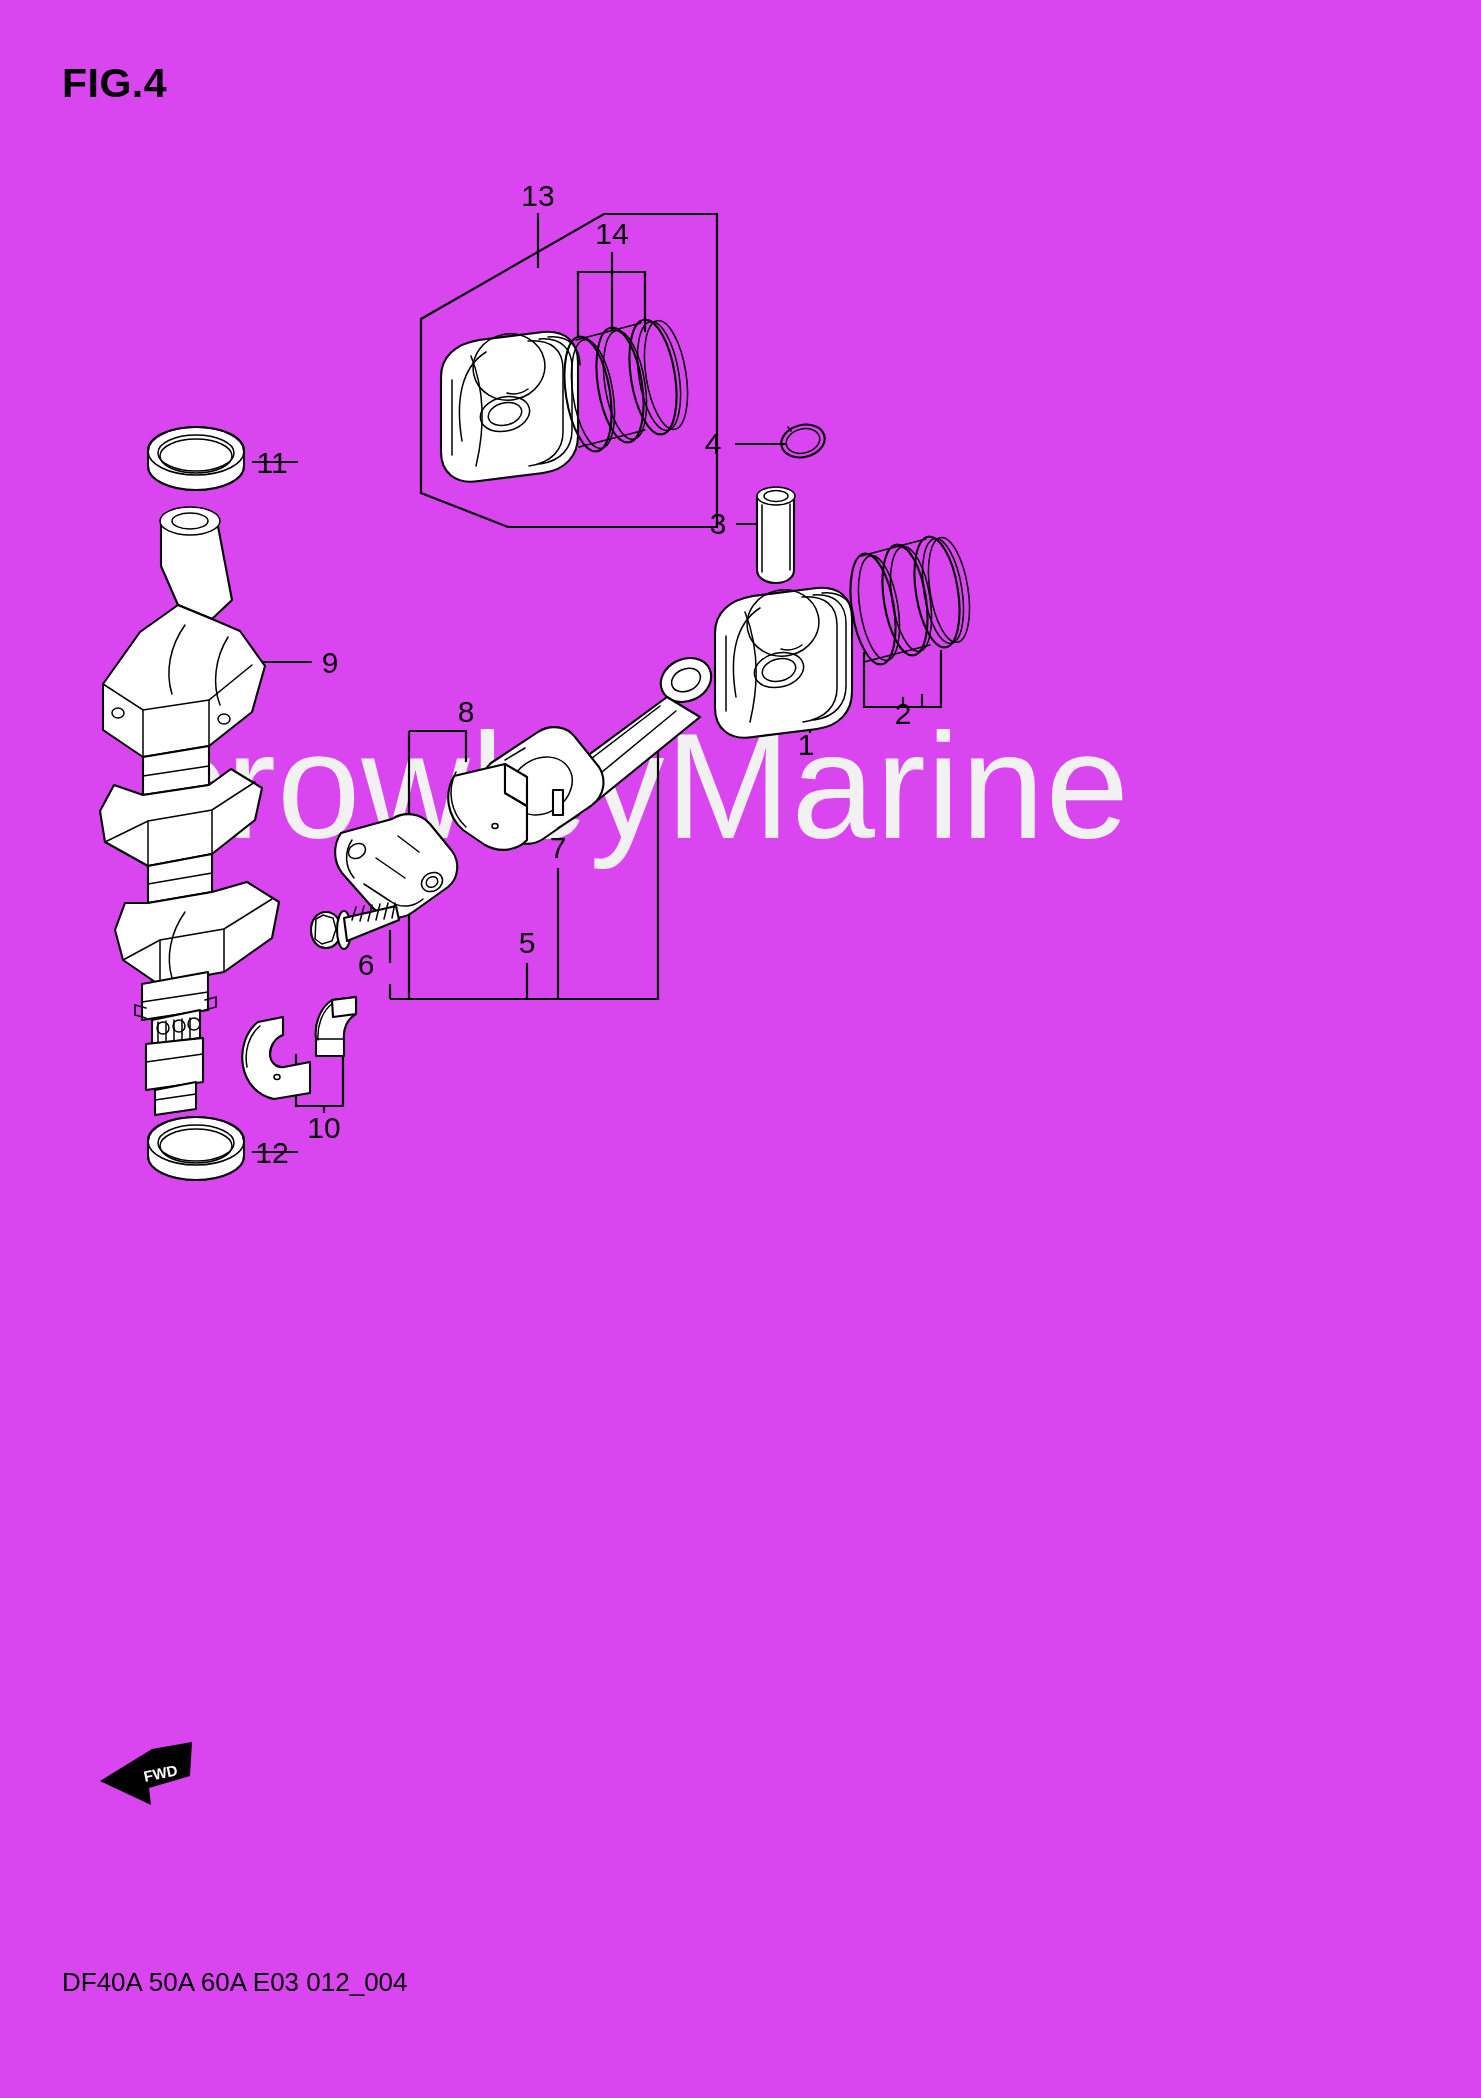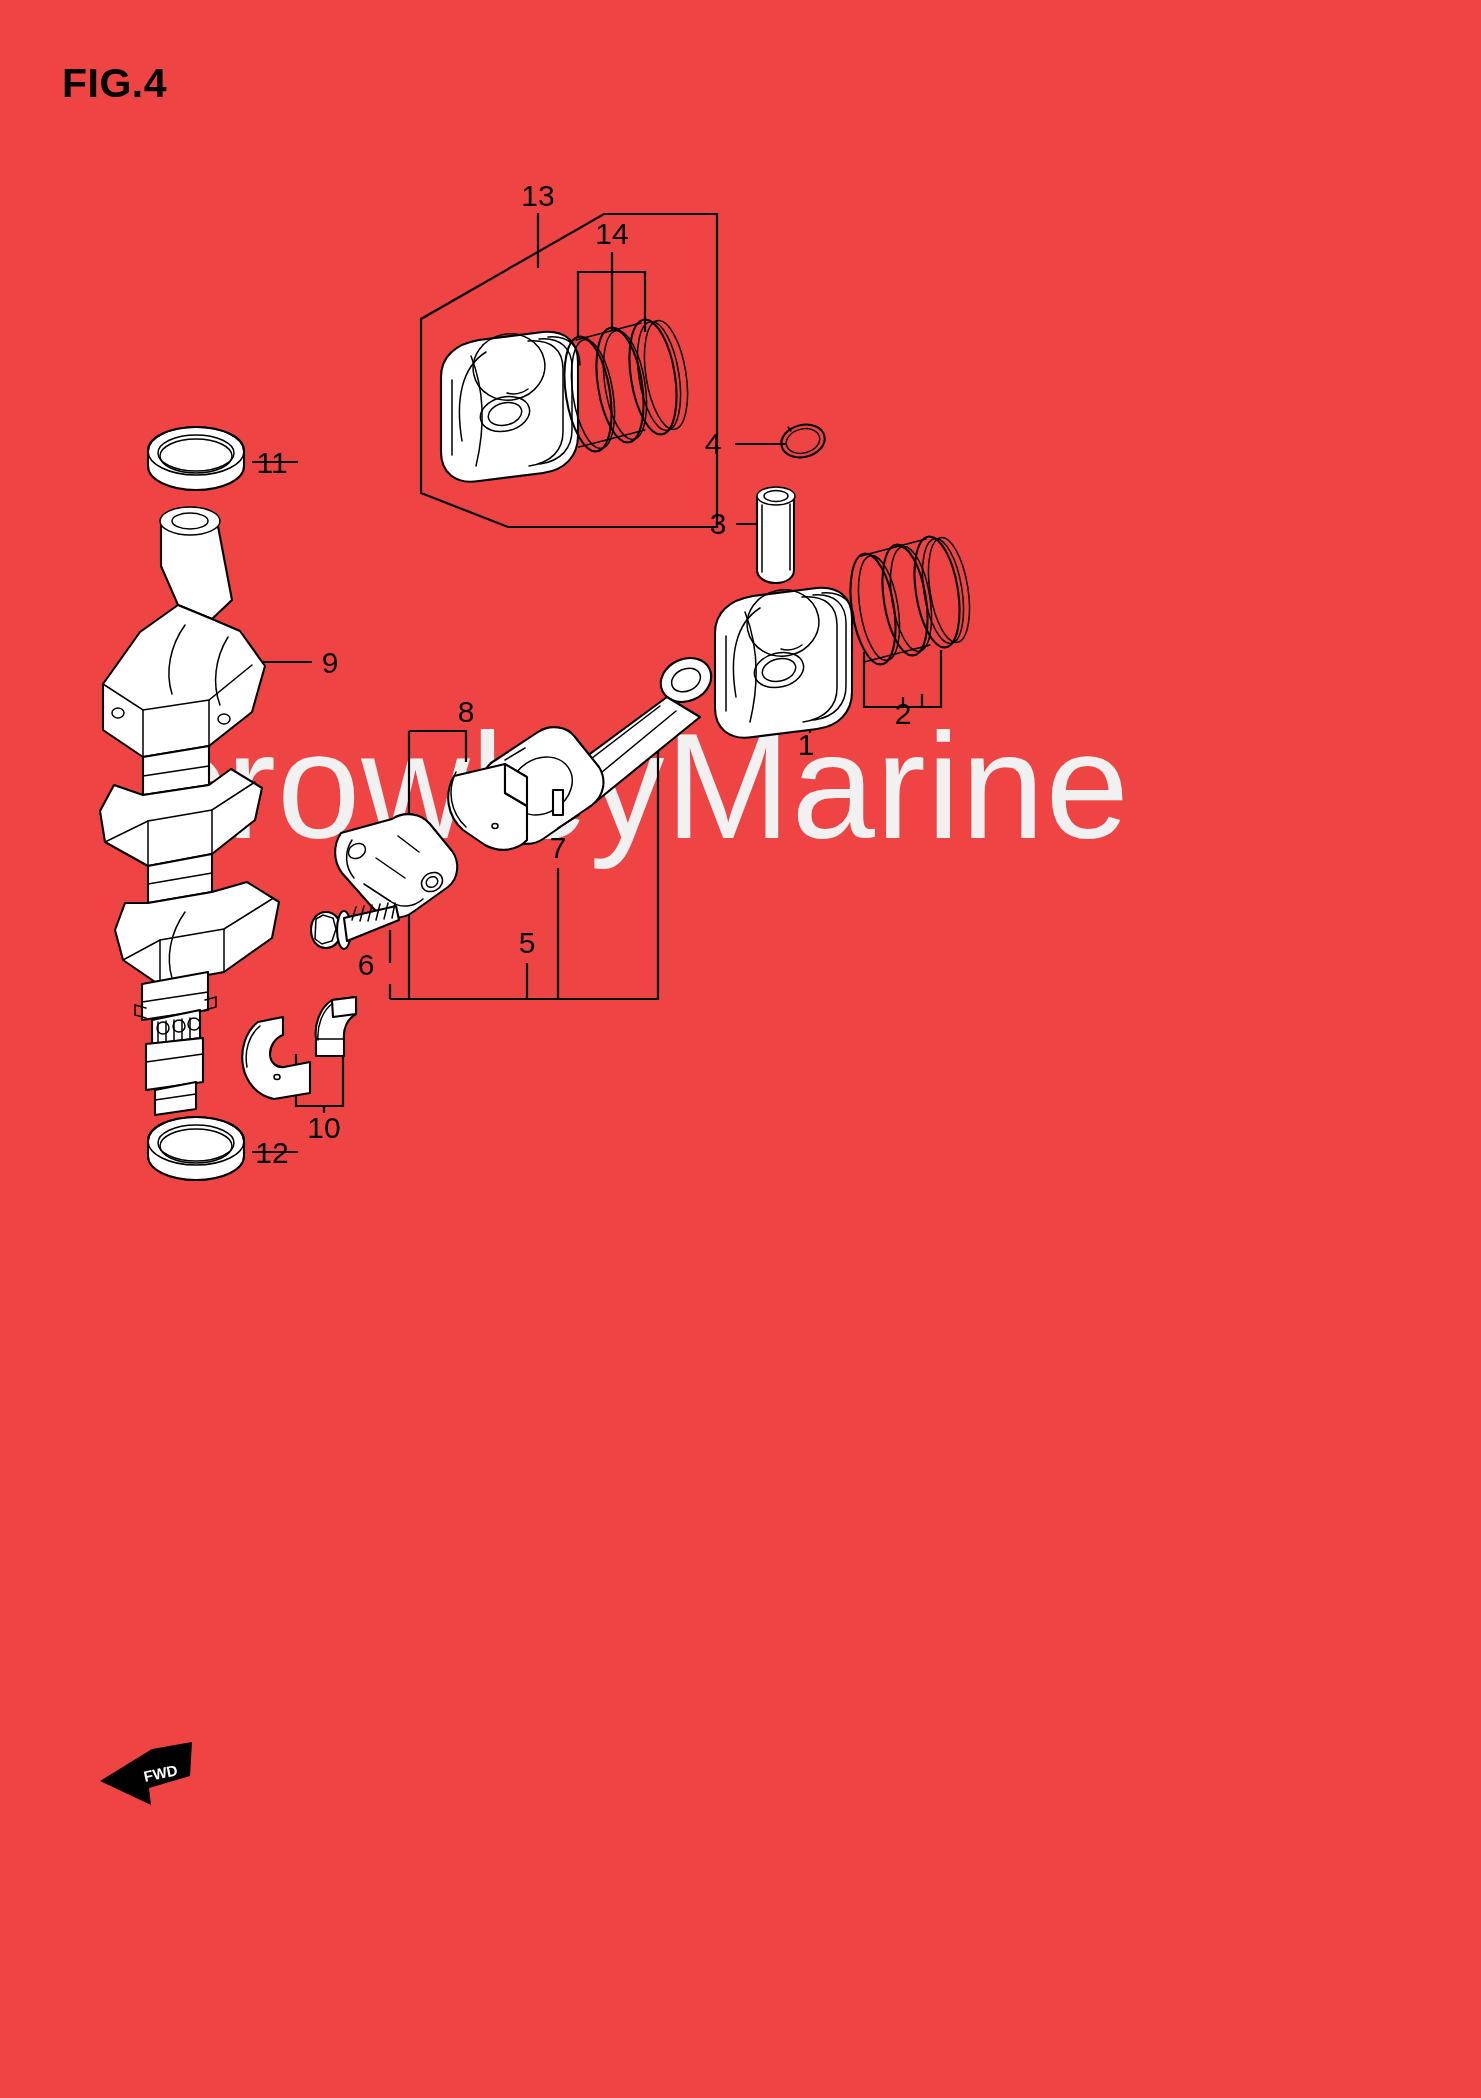--- a/index.html
+++ b/index.html
@@ -9,21 +9,21 @@
     background: #ffffff;
   }
   body {
     font-family: "Liberation Sans", sans-serif;
     color: #000000;
   }
   #page {
     position: relative;
     width: 1481px;
     height: 2098px;
-    background: #ef4444;
+    background: #d946ef;
     overflow: hidden;
   }
   #fig-title {
     position: absolute;
     left: 62px;
     top: 60px;
     font-size: 41px;
     font-weight: bold;
     letter-spacing: 0.5px;
     color: #000;
@@ -409,16 +409,17 @@
     </g>
 
     <g>
       <path class="fwd-arrow" d="M100,1781 L152,1749 L192,1742 L190,1776 L149,1788 L151,1805 Z"></path>
       <text class="fwd-text" x="145" y="1782" transform="rotate(-12 145 1782)">FWD</text>
     </g>
 
   </svg>
 
   <div id="footer-left">
+    <div class="line1">DF40A 50A 60A E03 012_004</div>
   </div>
 
 
 </div>
 
 </body></html>

